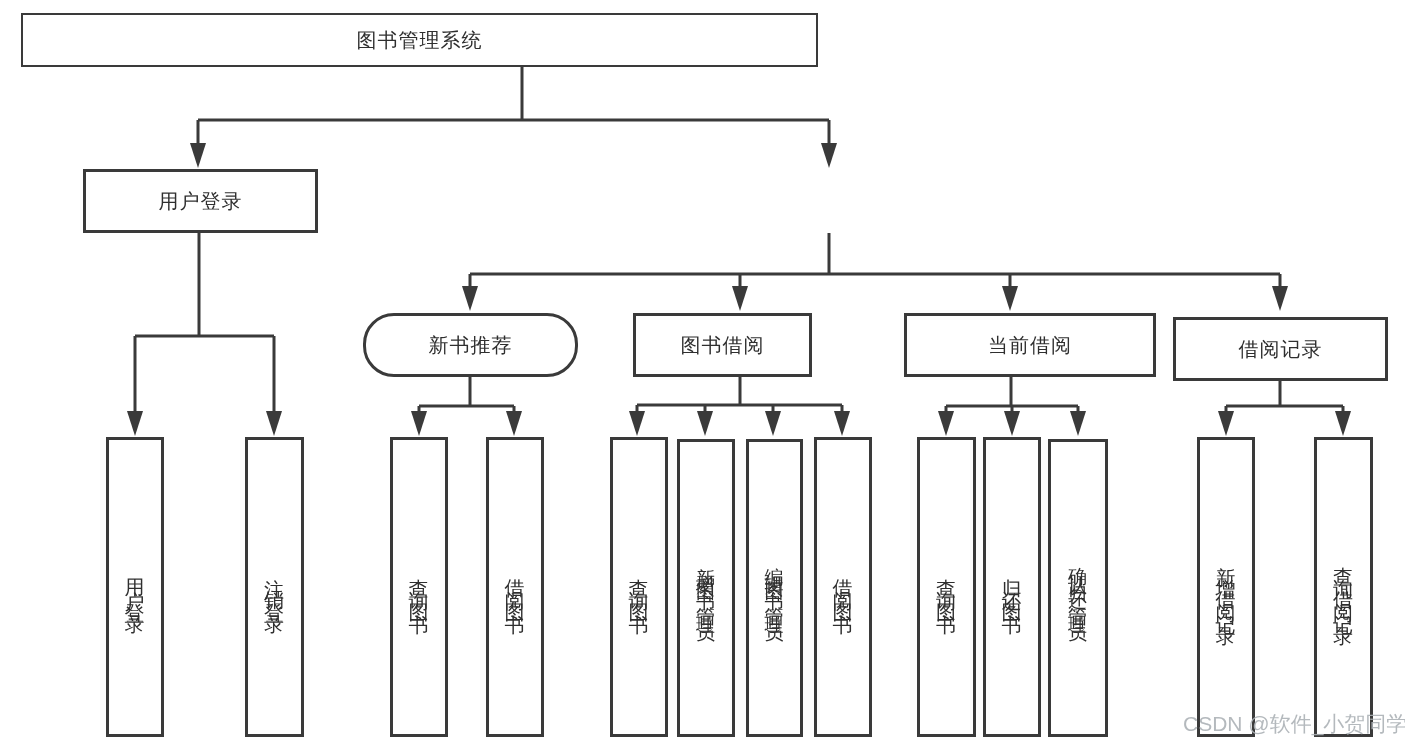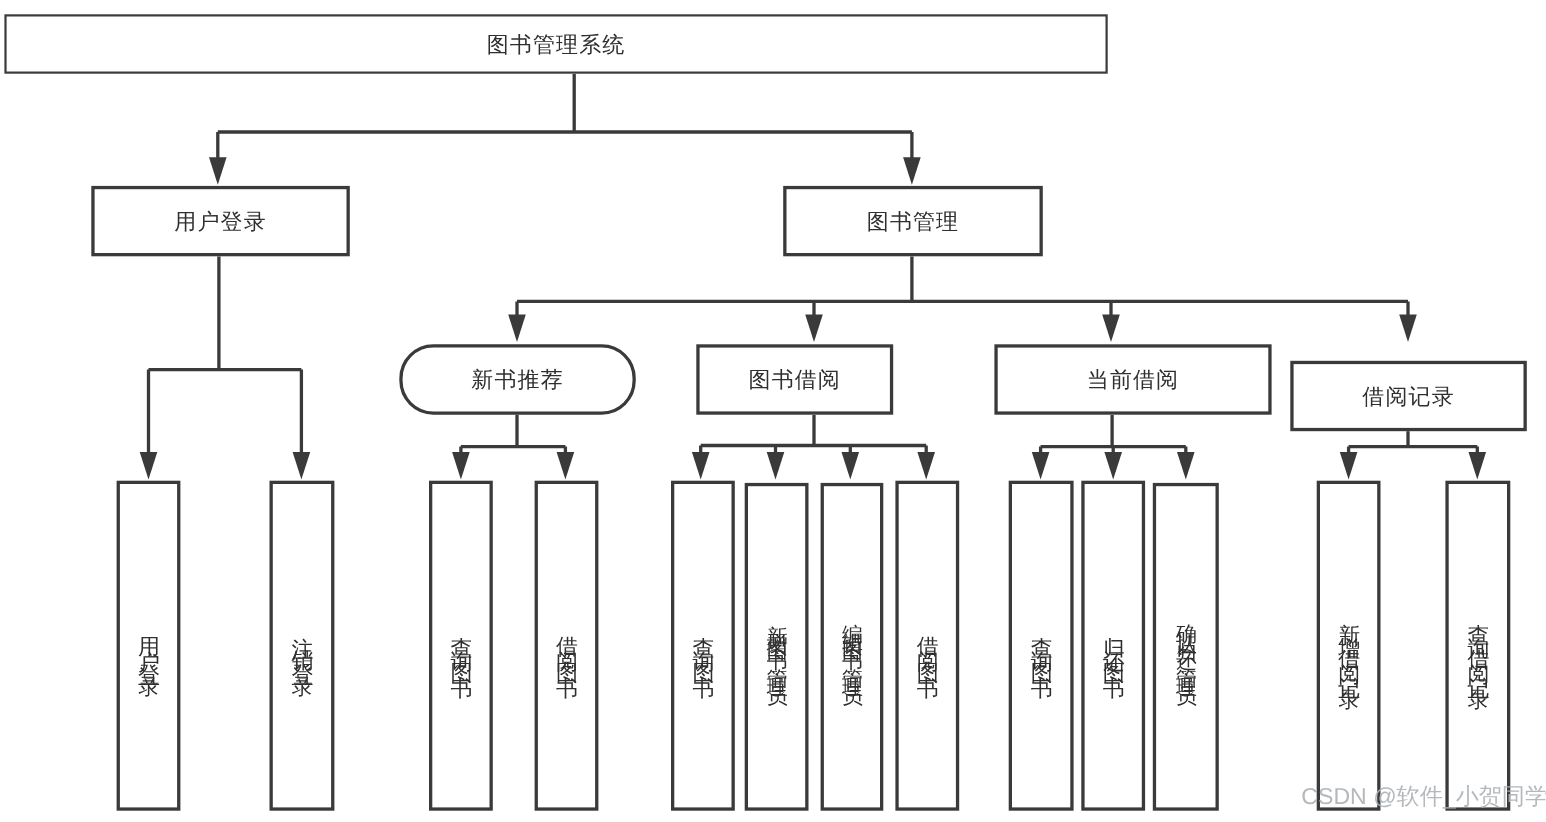--- a/index.html
+++ b/index.html
@@ -91,41 +91,38 @@
       <polygon points="765,411 781,411 773,436"></polygon>
       <polygon points="834,411 850,411 842,436"></polygon>
       <polygon points="938,411 954,411 946,436"></polygon>
       <polygon points="1004,411 1020,411 1012,436"></polygon>
       <polygon points="1070,411 1086,411 1078,436"></polygon>
       <polygon points="1218,411 1234,411 1226,436"></polygon>
       <polygon points="1335,411 1351,411 1343,436"></polygon>
     </g>
   </svg>
 
-  <div class="box root" style="left:4px; top:13px; width:1003px; height:54px;">
+  <div class="box root" style="left:21px; top:13px; width:797px; height:54px;">
     <span class="hlabel">图书管理系统</span>
   </div>
 
   <div class="box" style="left:83px; top:169px; width:235px; height:64px;">
     <span class="hlabel">用户登录</span>
-  </div>
-  <div class="box" style="left:712px; top:169px; width:236px; height:64px;">
-    <span class="hlabel">图书管理</span>
   </div>
 
   <div class="box" style="left:363px; top:313px; width:215px; height:64px;border-radius:31px;">
     <span class="hlabel">新书推荐</span>
   </div>
   <div class="box" style="left:633px; top:313px; width:179px; height:64px;">
     <span class="hlabel">图书借阅</span>
   </div>
   <div class="box" style="left:904px; top:313px; width:252px; height:64px;">
     <span class="hlabel">当前借阅</span>
   </div>
-  <div class="box" style="left:1173px; top:328px; width:215px; height:64px;">
+  <div class="box" style="left:1173px; top:317px; width:215px; height:64px;">
     <span class="hlabel">借阅记录</span>
   </div>
 
   <div class="box vbox" style="left:106px; top:437px; width:58px; height:300px;">
     <span class="vlabel">用户登录</span>
   </div>
   <div class="box vbox" style="left:245px; top:437px; width:59px; height:300px;">
     <span class="vlabel">注销登录</span>
   </div>
 

